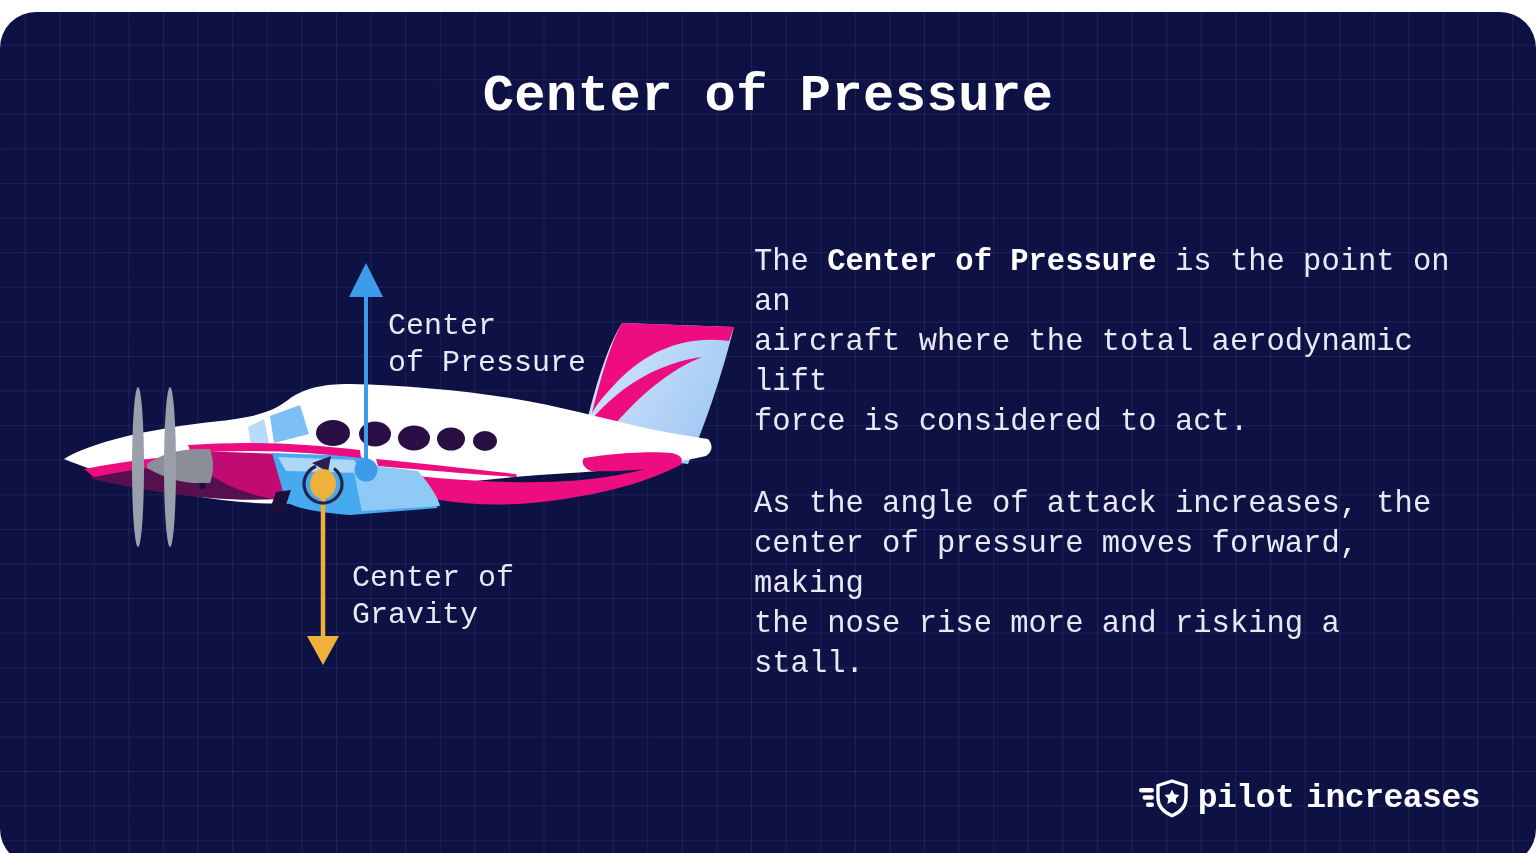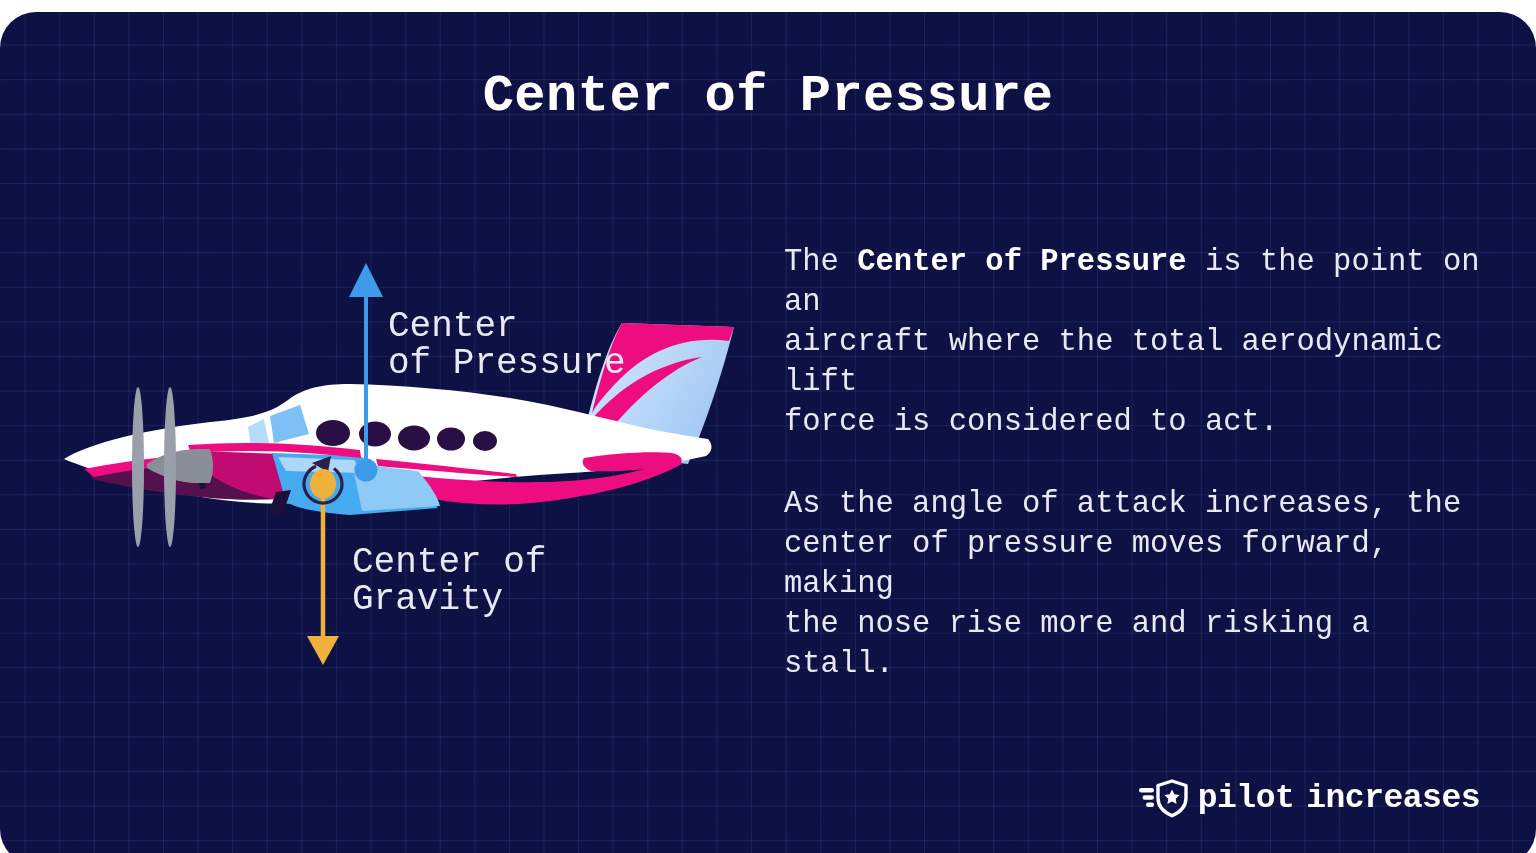--- a/index.html
+++ b/index.html
@@ -19,27 +19,27 @@
     border-radius:36px;
     overflow:hidden;
   }
   .title{
     position:absolute;top:55px;left:0;width:100%;
     text-align:center;color:#ffffff;font-size:52px;font-weight:700;
     letter-spacing:0.5px;
   }
   .diagram-svg{position:absolute;left:50px;top:245px;width:710px;height:425px;}
   .arrow-label{
-    position:absolute;color:#e8e9f3;font-size:36px;line-height:37px;
+    position:absolute;color:#e8e9f3;font-size:30px;line-height:37px;
     white-space:pre-line;font-weight:400;
   }
   #cp-label{left:388px;top:296px;}
-  #cg-label{left:352px;top:532px;}
+  #cg-label{left:352px;top:548px;}
   .body-copy{
-    position:absolute;left:784px;top:230px;width:700px;
+    position:absolute;left:754px;top:230px;width:700px;
     color:#e8e9f3;font-size:30.5px;line-height:40px;
   }
   .body-copy p{margin:0 0 42px 0;white-space:pre-line;}
   .body-copy .b{font-weight:700;color:#ffffff;}
   .brand{
     position:absolute;right:56px;bottom:46px;
     display:flex;align-items:center;gap:9px;
   }
   .brand-text{
     color:#ffffff;font-size:33px;font-weight:700;letter-spacing:-0.5px;

